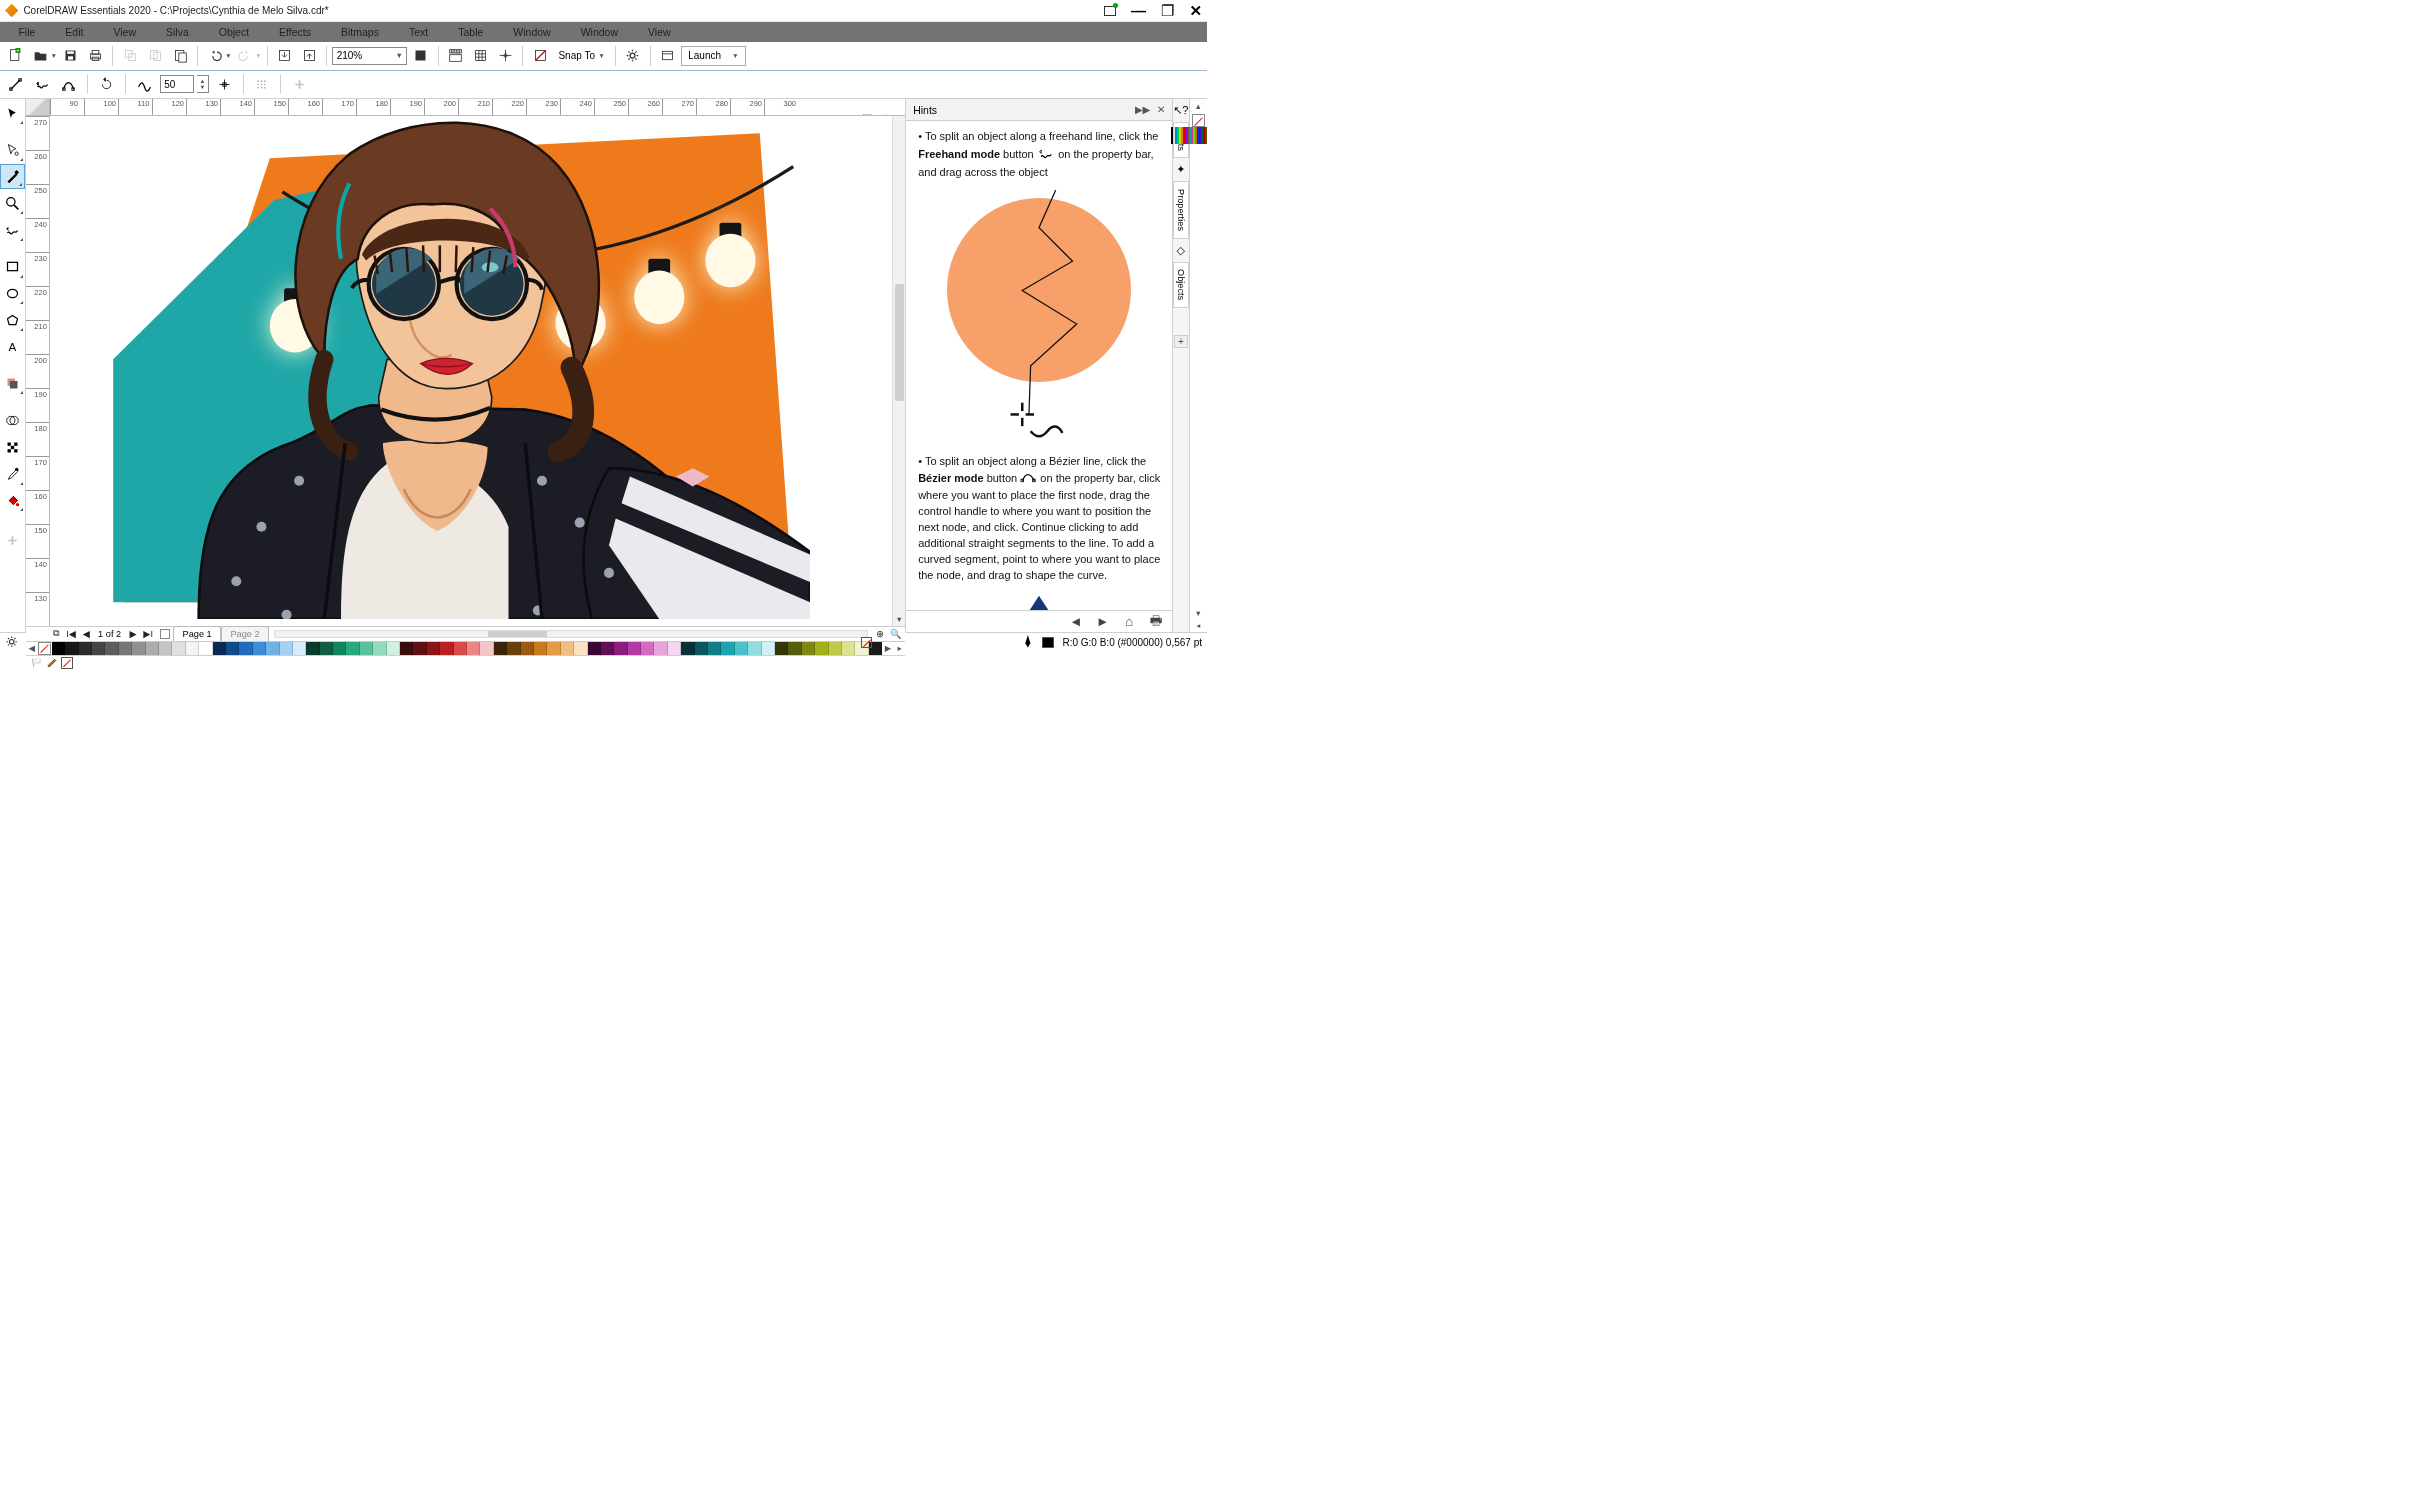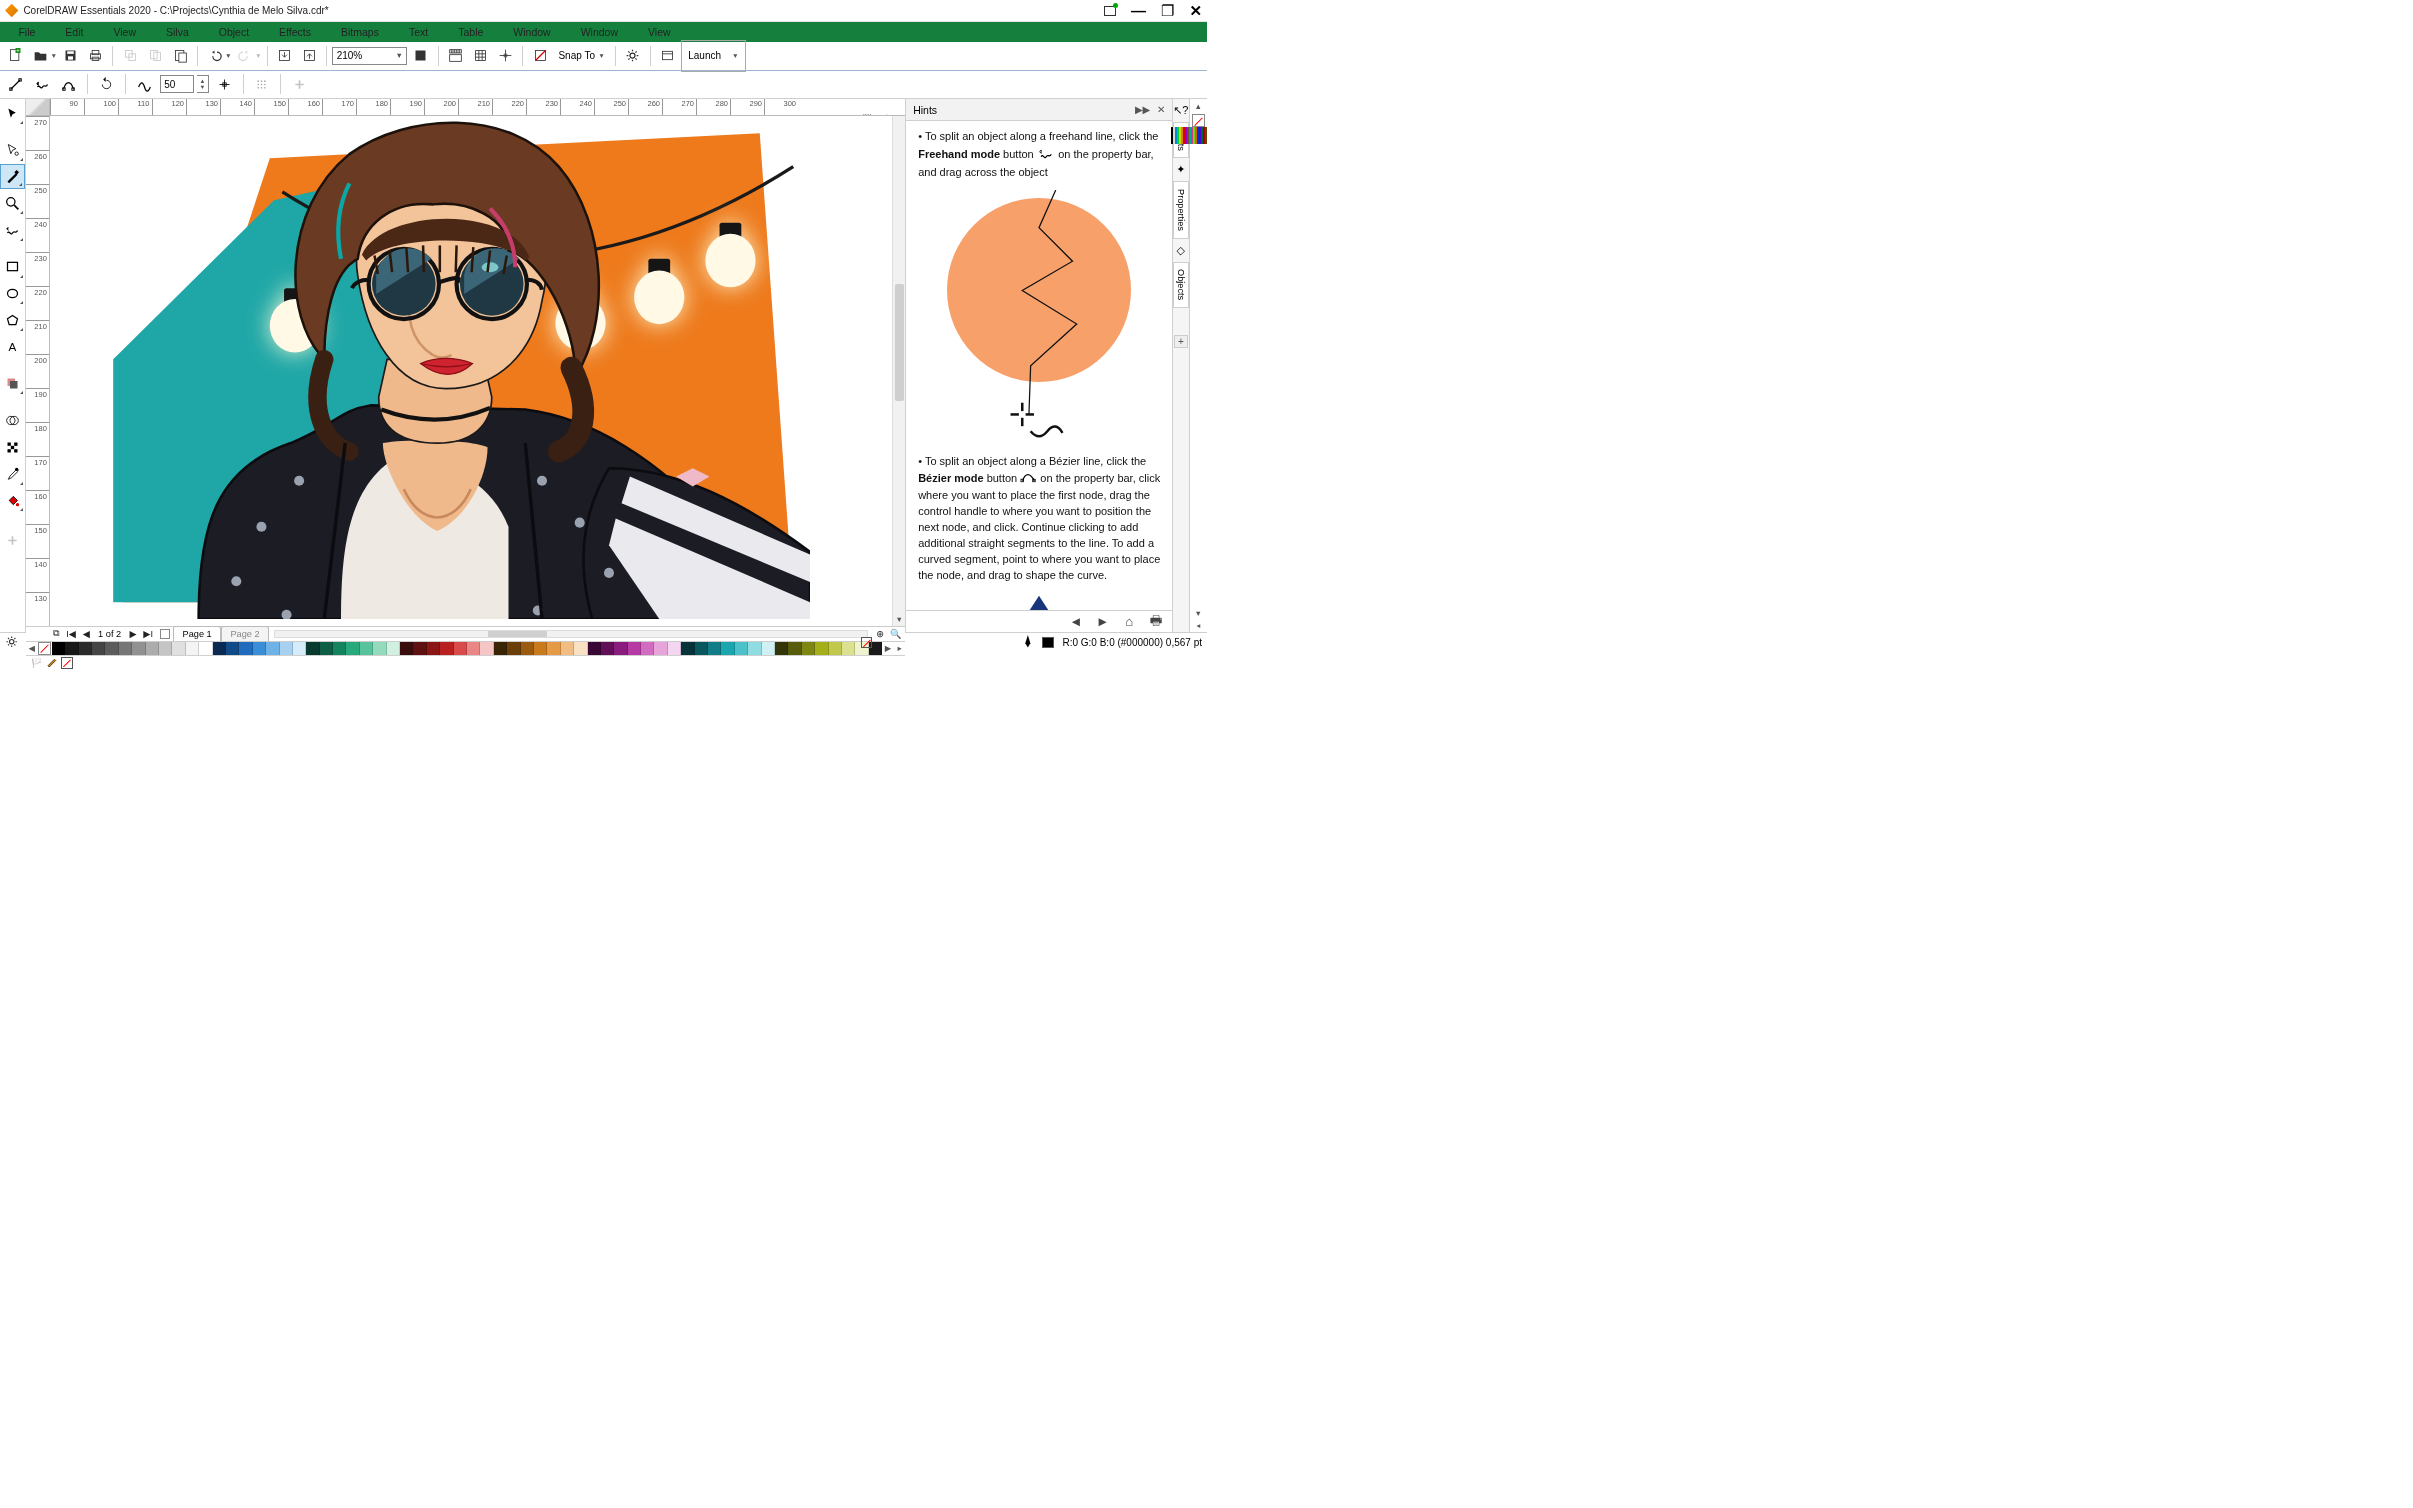--- a/index.html
+++ b/index.html
@@ -8,32 +8,32 @@
   
   .titlebar { display:flex; align-items:center; height:22px; background:#fff; padding:0 5px; border-bottom:0.8px solid #e5e5e5; }
   .titlebar .app-icon { width:13.4px; height:13.4px; background:linear-gradient(135deg,#ff9a00,#d97500); clip-path:polygon(50% 0,100% 50%,50% 100%,0 50%); margin-right:5px; }
   .titlebar .title { font-size:10px; color:#222; flex:1; }
   .winctl { display:flex; gap:15px; align-items:center; }
   .winctl span { font-size:15px; line-height:1; cursor:default; }
   .winctl .aiwin { width:11.7px; height:10px; border:0.8px solid #333; position:relative; }
   .winctl .aiwin::after { content:""; position:absolute; top:-3.4px; right:-3.4px; width:5px; height:5px; background:#0a0; border-radius:50%; }
 
   
-  .menubar { display:flex; align-items:center; height:20px; background:#15803d; font-size:10.5px; color:#222; padding:0 3.4px; gap:0; }
+  .menubar { display:flex; align-items:center; height:20px; background:#737373; font-size:10.5px; color:#222; padding:0 3.4px; gap:0; }
   .menubar .m { padding:2.5px 15px; text-decoration:underline; text-decoration-color:transparent; }
 
   
   .toolbar1 { display:flex; align-items:center; height:28.5px; background:#fff; border-bottom:0.8px solid #9bb7d4; padding:0 3.4px; gap:1.7px; }
   .tb-btn { width:23.5px; height:23.5px; display:flex; align-items:center; justify-content:center; border:0.8px solid transparent; }
   .tb-btn svg { width:15px; height:15px; }
   .tb-sep { width:0.8px; height:20px; background:#cfcfcf; margin:0 3.4px; }
   .zoombox { width:75px; height:18.4px; border:0.8px solid #888; display:flex; align-items:center; padding:0 3.4px; font-size:10px; }
   .zoombox .arrow { margin-left:auto; font-size:7.5px; color:#555; }
   .snap { display:flex; align-items:center; font-size:10px; gap:3.4px; padding:0 5px; }
-  .launchbox { border:0.8px solid #aaa; height:32px; display:flex; align-items:center; padding:0 6.7px; font-size:10px; gap:11px; }
+  .launchbox { border:0.8px solid #aaa; height:20px; display:flex; align-items:center; padding:0 6.7px; font-size:10px; gap:11px; }
 
   
   .toolbar2 { display:flex; align-items:center; height:28.5px; background:#fff; border-bottom:0.8px solid #cfcfcf; padding:0 3.4px; gap:3.4px; }
   .spinbox { width:34px; height:18.4px; border:0.8px solid #888; font-size:10px; display:flex; align-items:center; padding:0 3.4px; }
   .spinarrows { width:11.7px; height:18.4px; border:0.8px solid #888; border-left:none; display:flex; flex-direction:column; justify-content:center; font-size:5.9px; color:#555; text-align:center; }
 
   
   .main { display:flex; height:533px; }
   .toolbox { width:28.5px; background:#fff; border-right:0.8px solid #cfcfcf; display:flex; flex-direction:column; align-items:center; padding-top:1.7px; gap:1.7px; }
   .tool { width:25px; height:25px; display:flex; align-items:center; justify-content:center; position:relative; }

